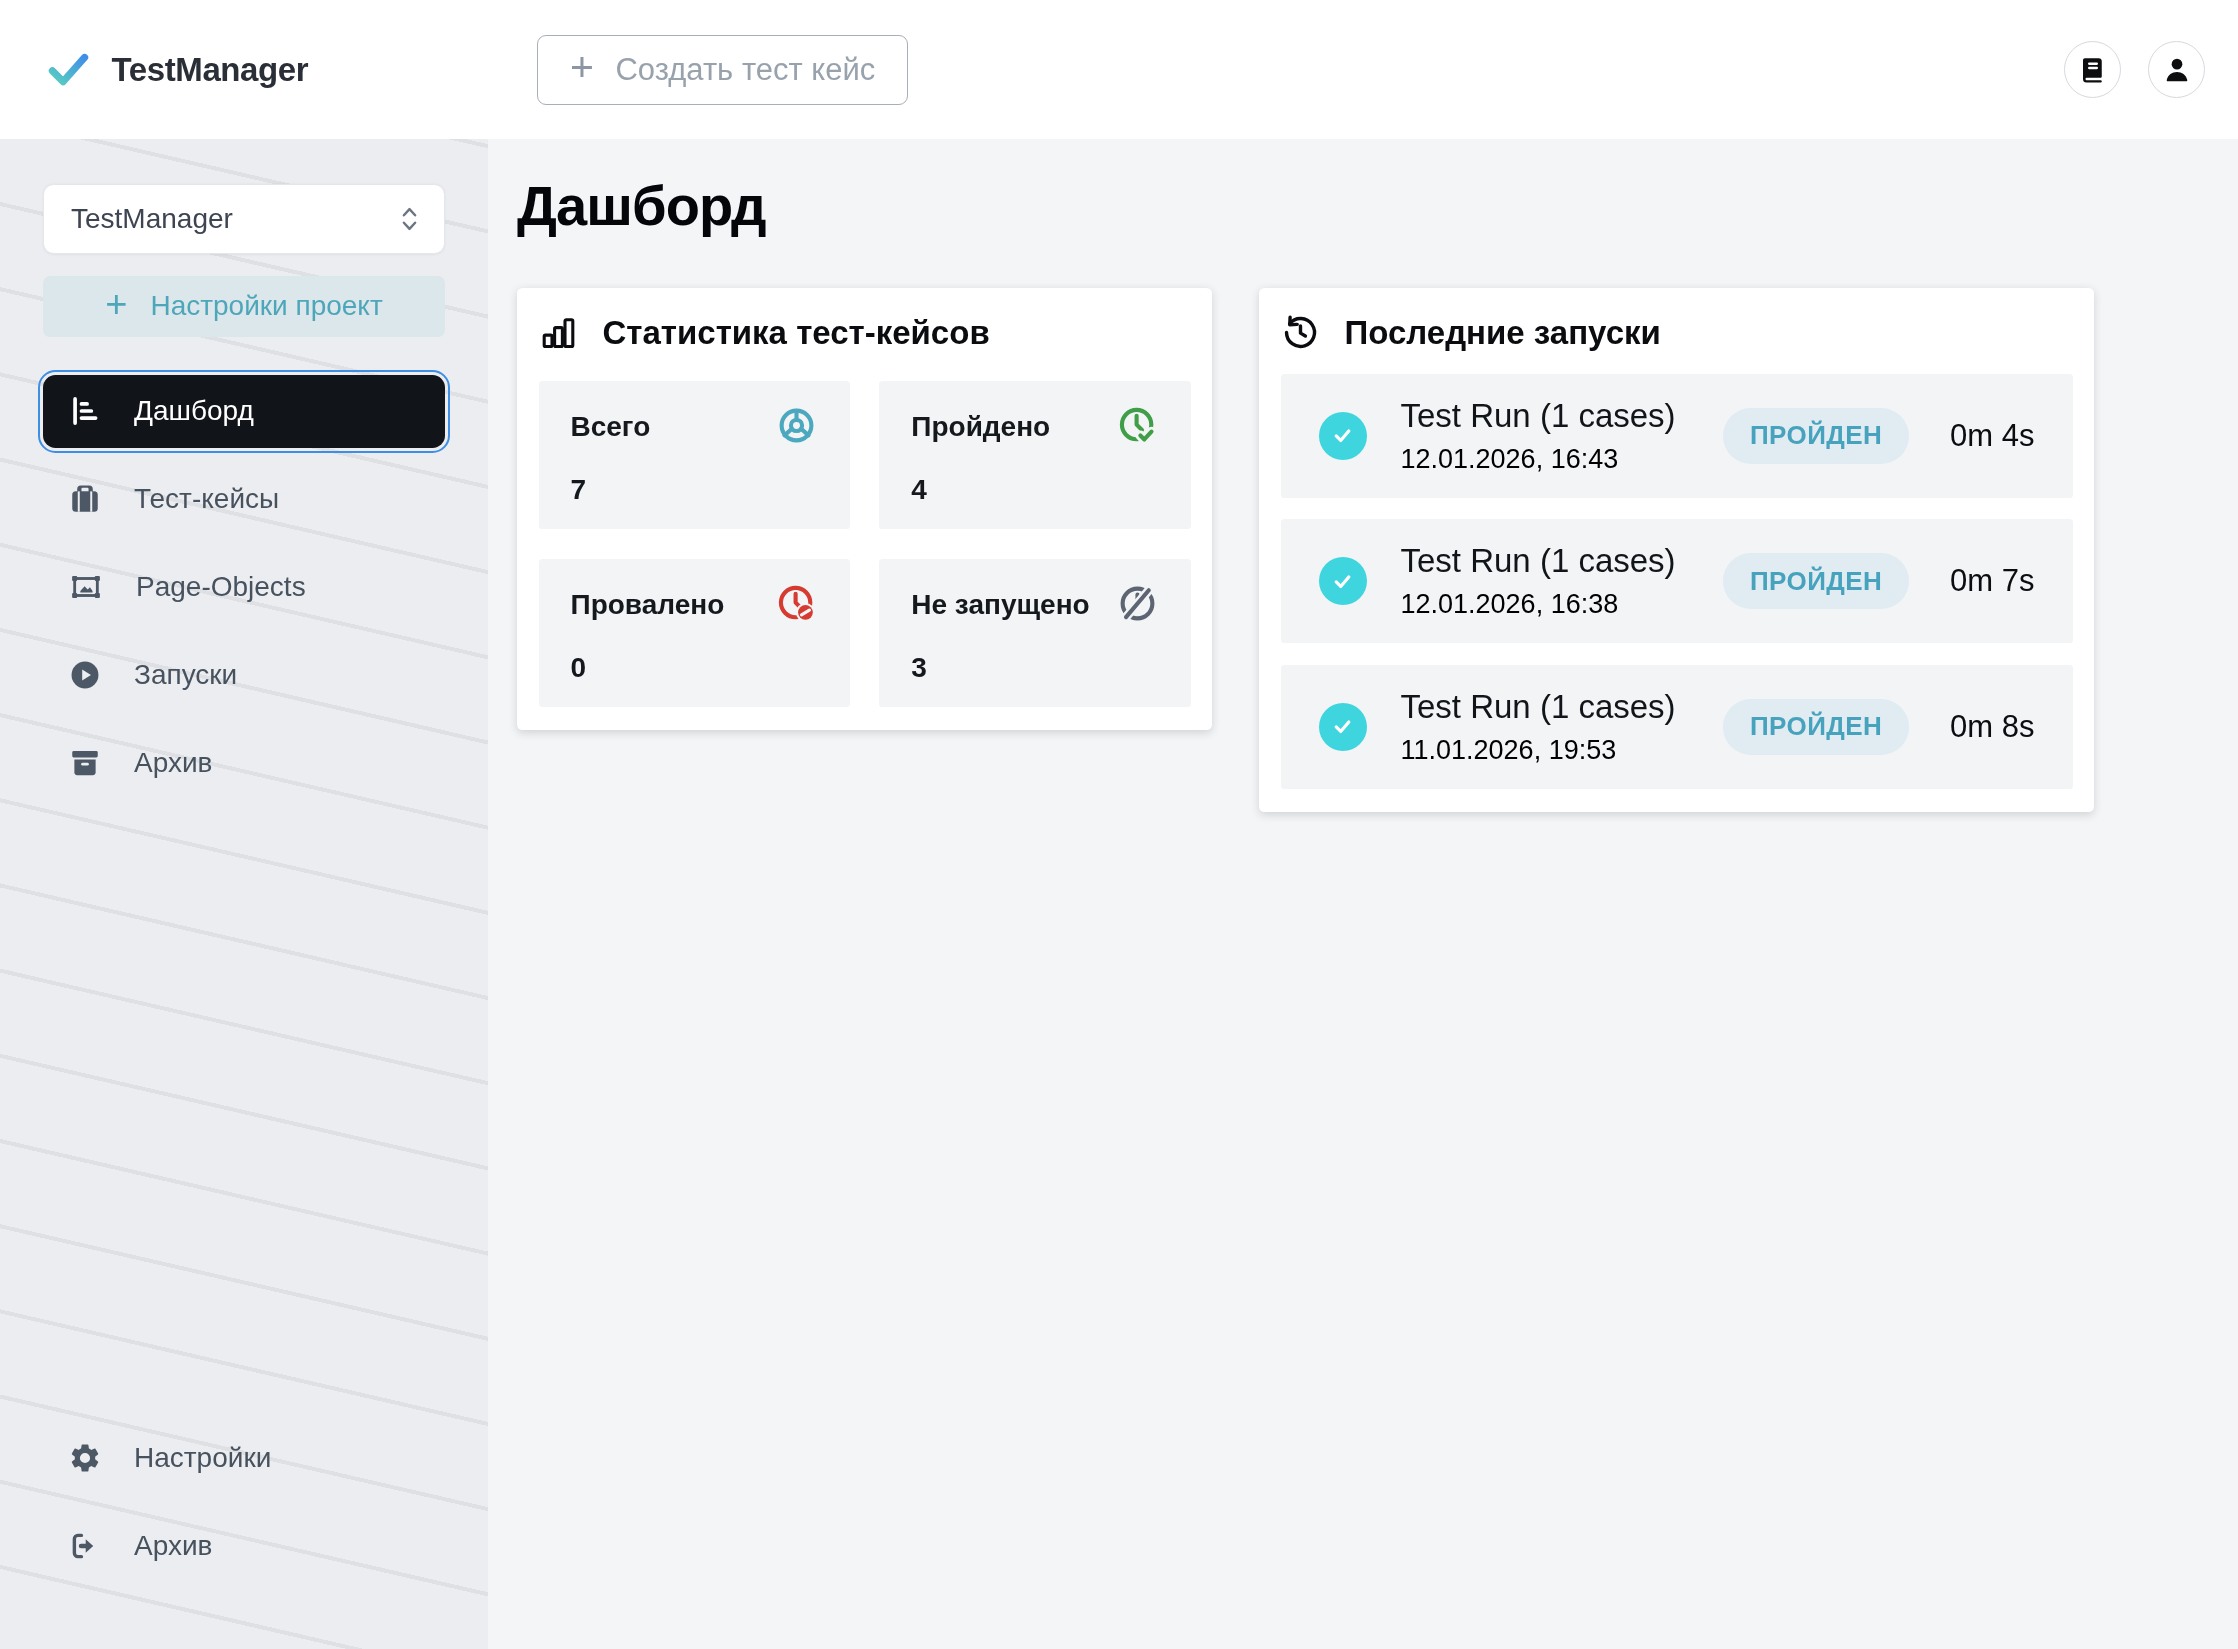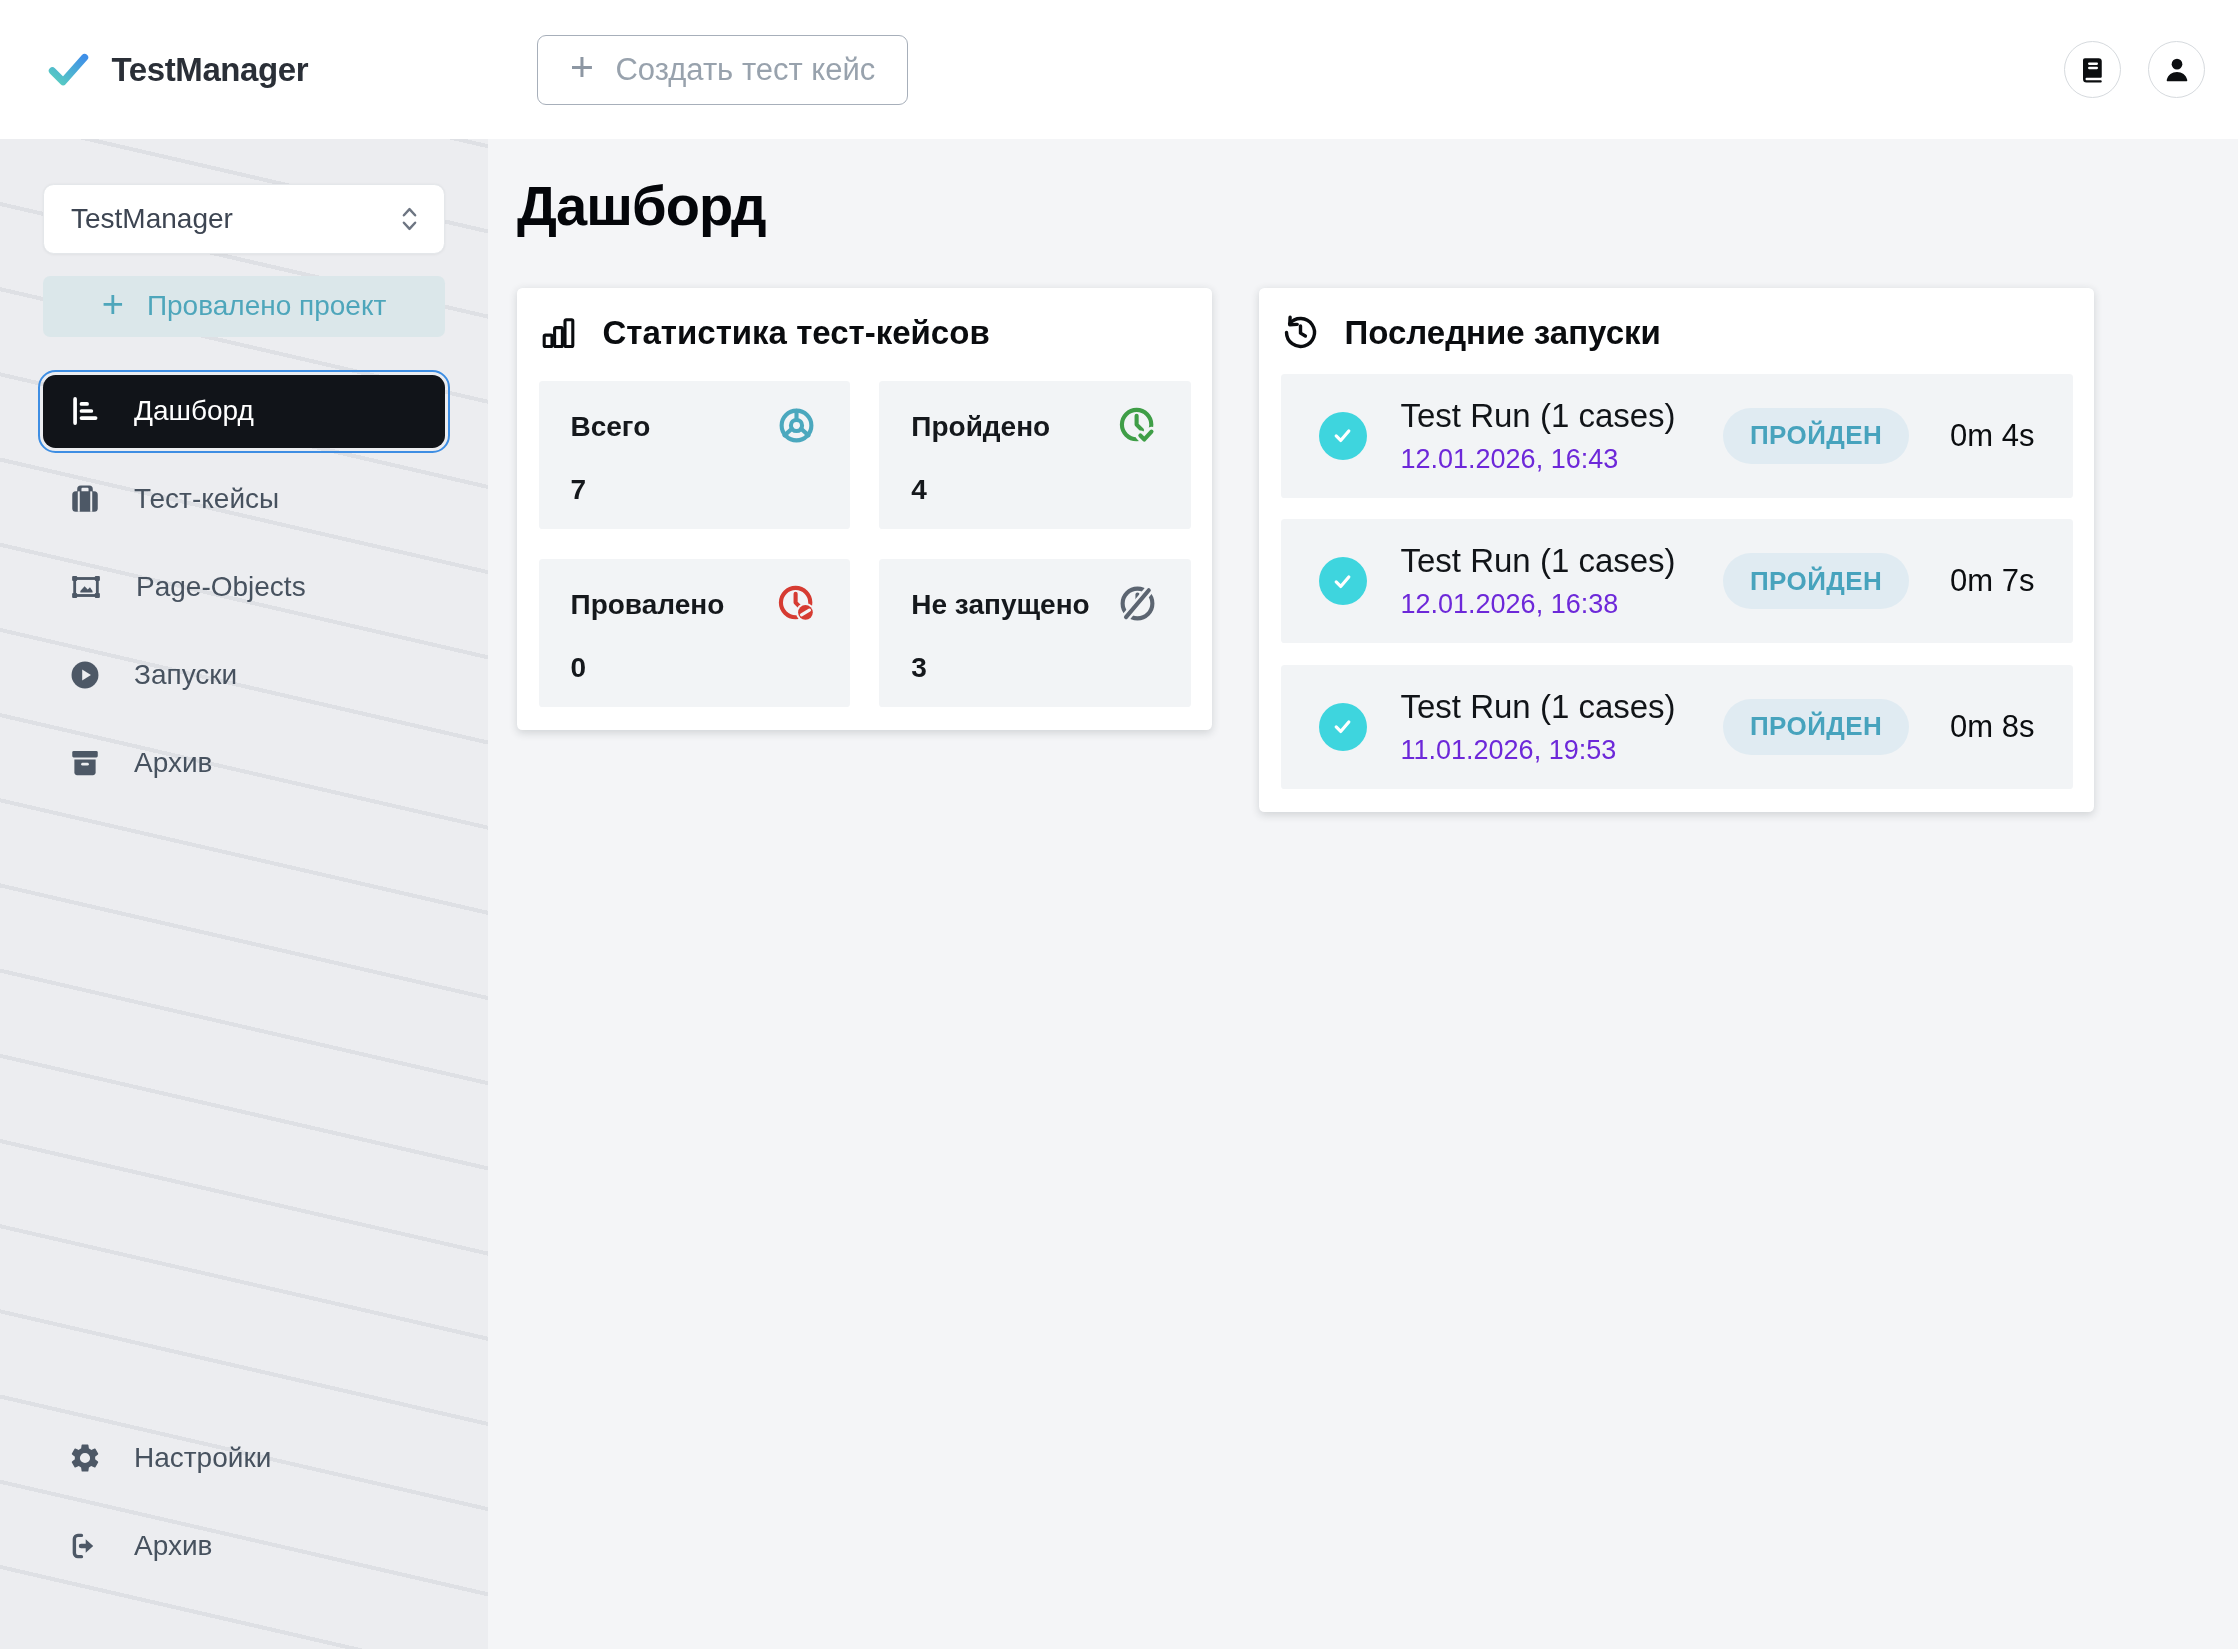--- a/index.html
+++ b/index.html
@@ -80,21 +80,21 @@
     background:#f2f4f6;border-radius:3.6px;margin-top:21.5px;padding:23px 38px;
     display:flex;align-items:center;
   }
   .run-row:first-of-type{margin-top:29px;}
   .run-check{
     width:48px;height:48px;border-radius:50%;background:#3ed5de;flex:0 0 auto;
     display:flex;align-items:center;justify-content:center;
   }
   .run-text{margin-left:34px;}
   .run-title{font-size:33px;color:#111418;}
-  .run-date{font-size:27px;color:#6d28d9;margin-top:9px;}
+  .run-date{font-size:27px;color:#000000;margin-top:9px;}
   .run-badge{
     margin-left:auto;background:#e0ebf2;color:#47a3bd;border-radius:895px;
     font-size:26px;font-weight:700;letter-spacing:0.4px;padding:12.5px 27px;white-space:nowrap;
   }
   .run-duration{margin-left:41px;font-size:31px;color:#0b0d10;white-space:nowrap;}
 </style>
 </head>
 <body>
 
 <div class="app">
@@ -142,21 +142,21 @@
       <div class="project-select">
         <span>TestManager</span>
         <svg width="23" height="30" viewBox="0 0 24 32">
           <path d="M6 12 L12 5.5 L18 12" fill="none" stroke="#6d7582" stroke-width="2.6" stroke-linecap="round" stroke-linejoin="round"></path>
           <path d="M6 20 L12 26.5 L18 20" fill="none" stroke="#6d7582" stroke-width="2.6" stroke-linecap="round" stroke-linejoin="round"></path>
         </svg>
       </div>
 
       <button class="add-project">
         <span class="plus">+</span>
-        <span>Провалено проект</span>
+        <span>Настройки проект</span>
       </button>
 
       <nav class="nav">
 
         <div class="nav-item active">
           <svg width="34" height="34" viewBox="0 0 24 24">
             <g fill="none" stroke="currentColor" stroke-width="2.6" stroke-linecap="round">
               <path d="M5 3.5 V20.5"></path>
                 <path d="M9.5 7 h4"></path>
                 <path d="M9.5 12 h7"></path>

